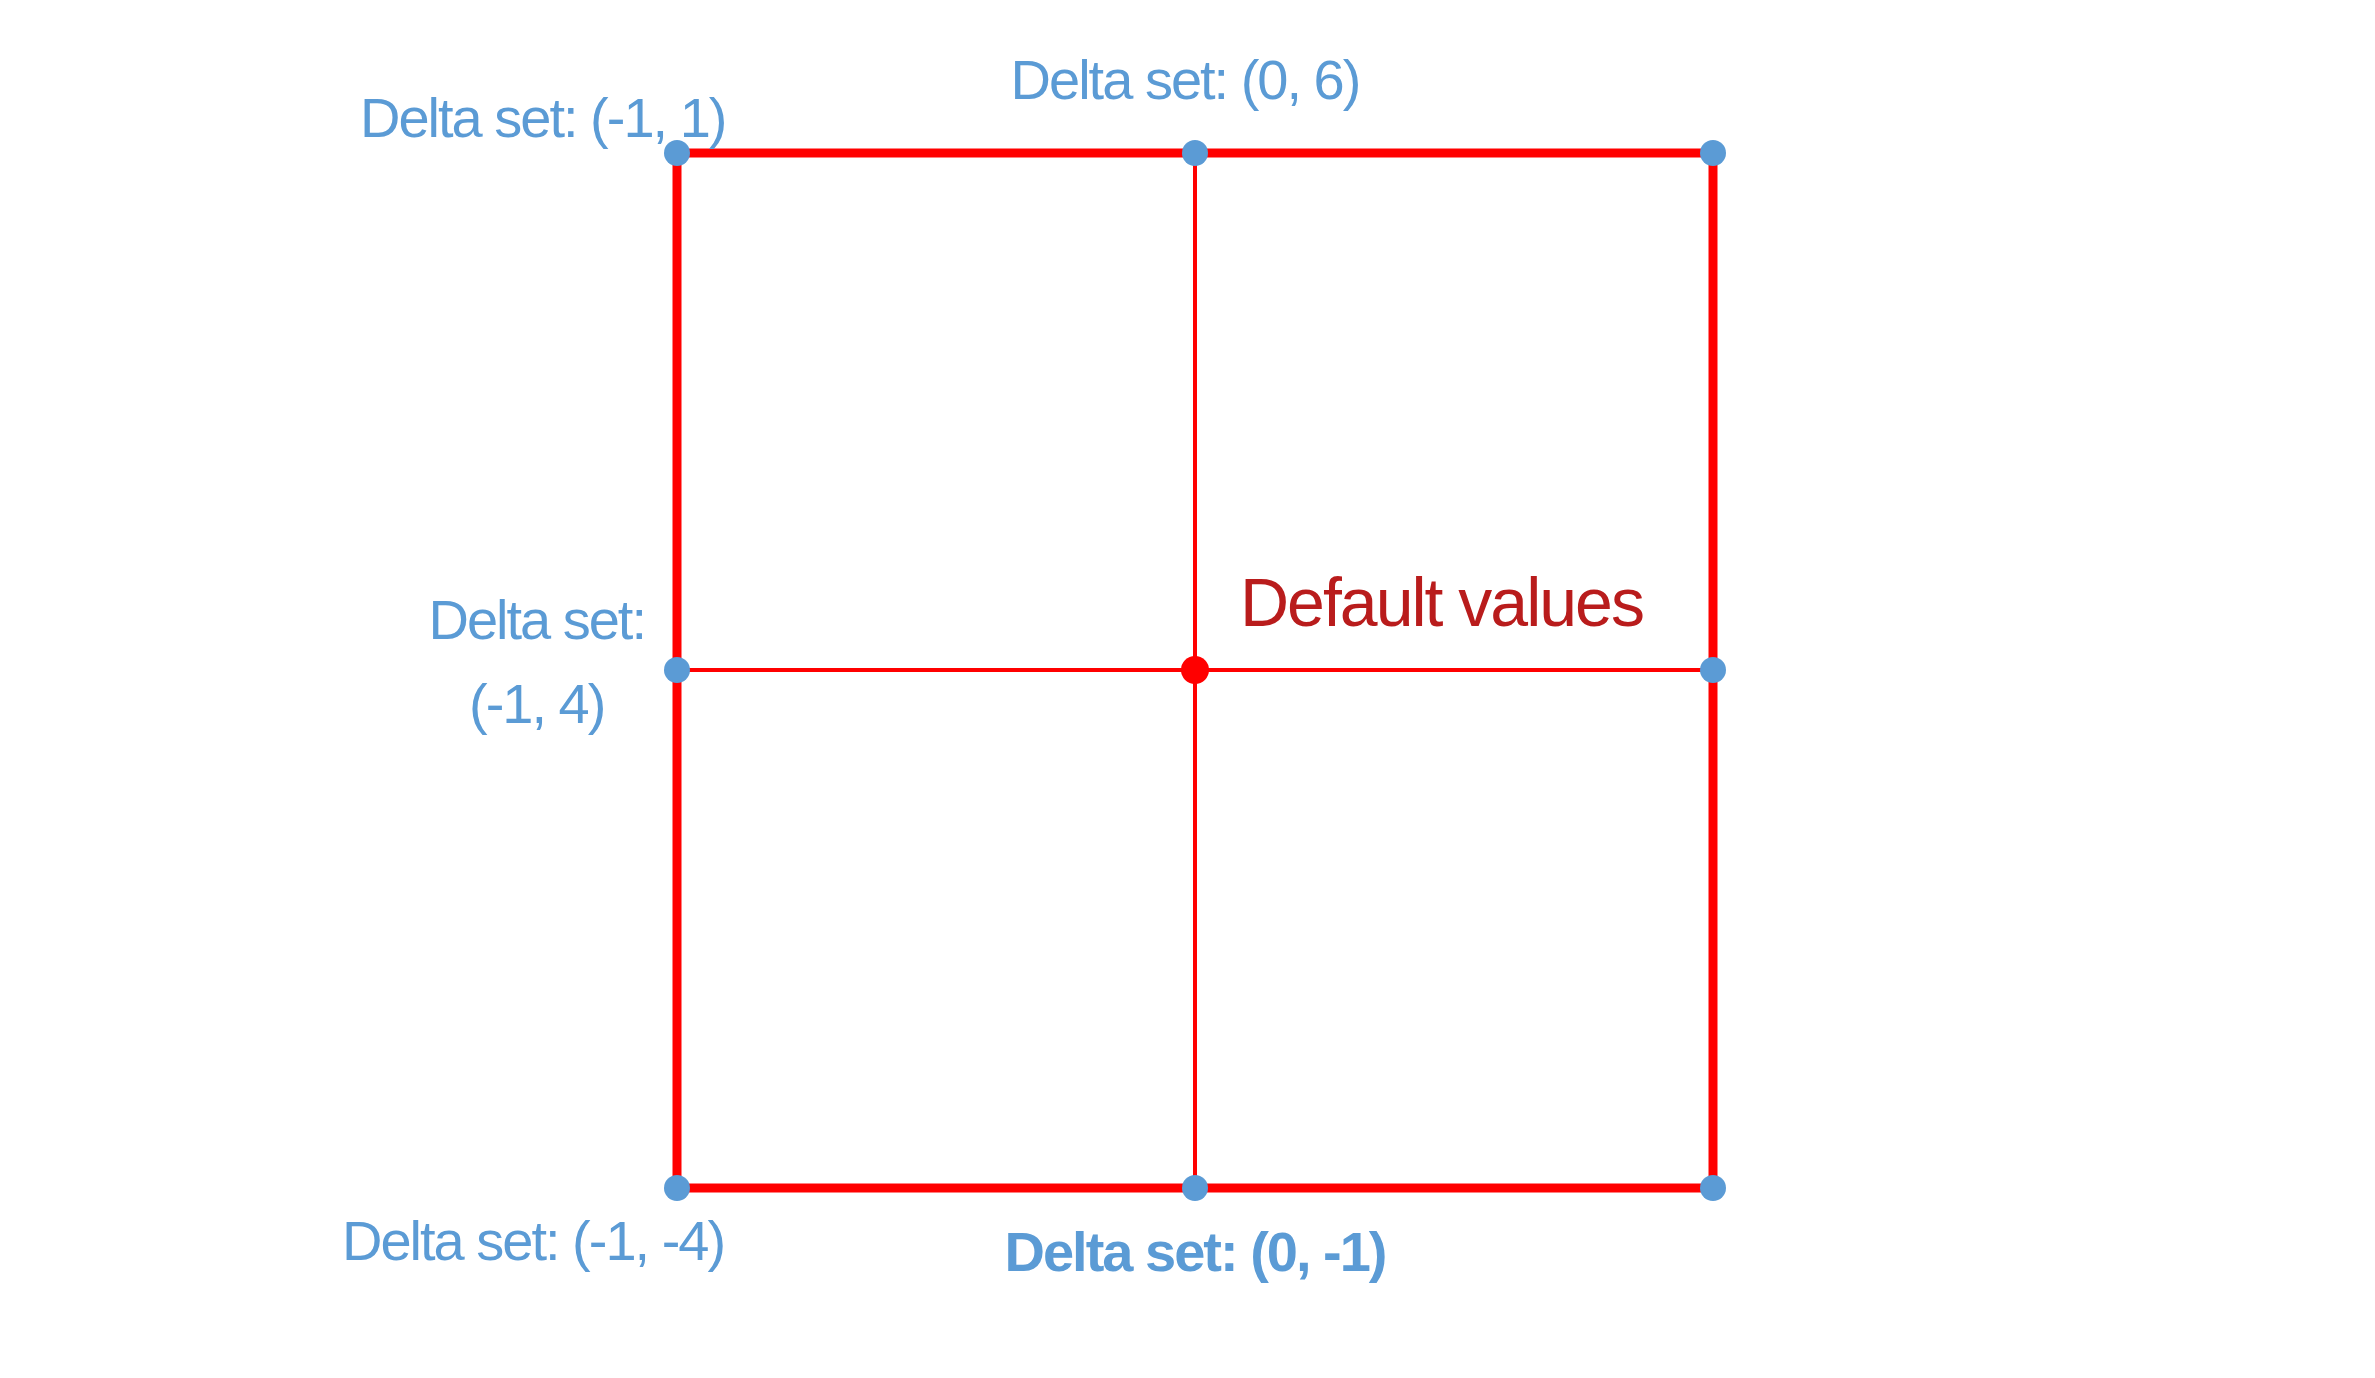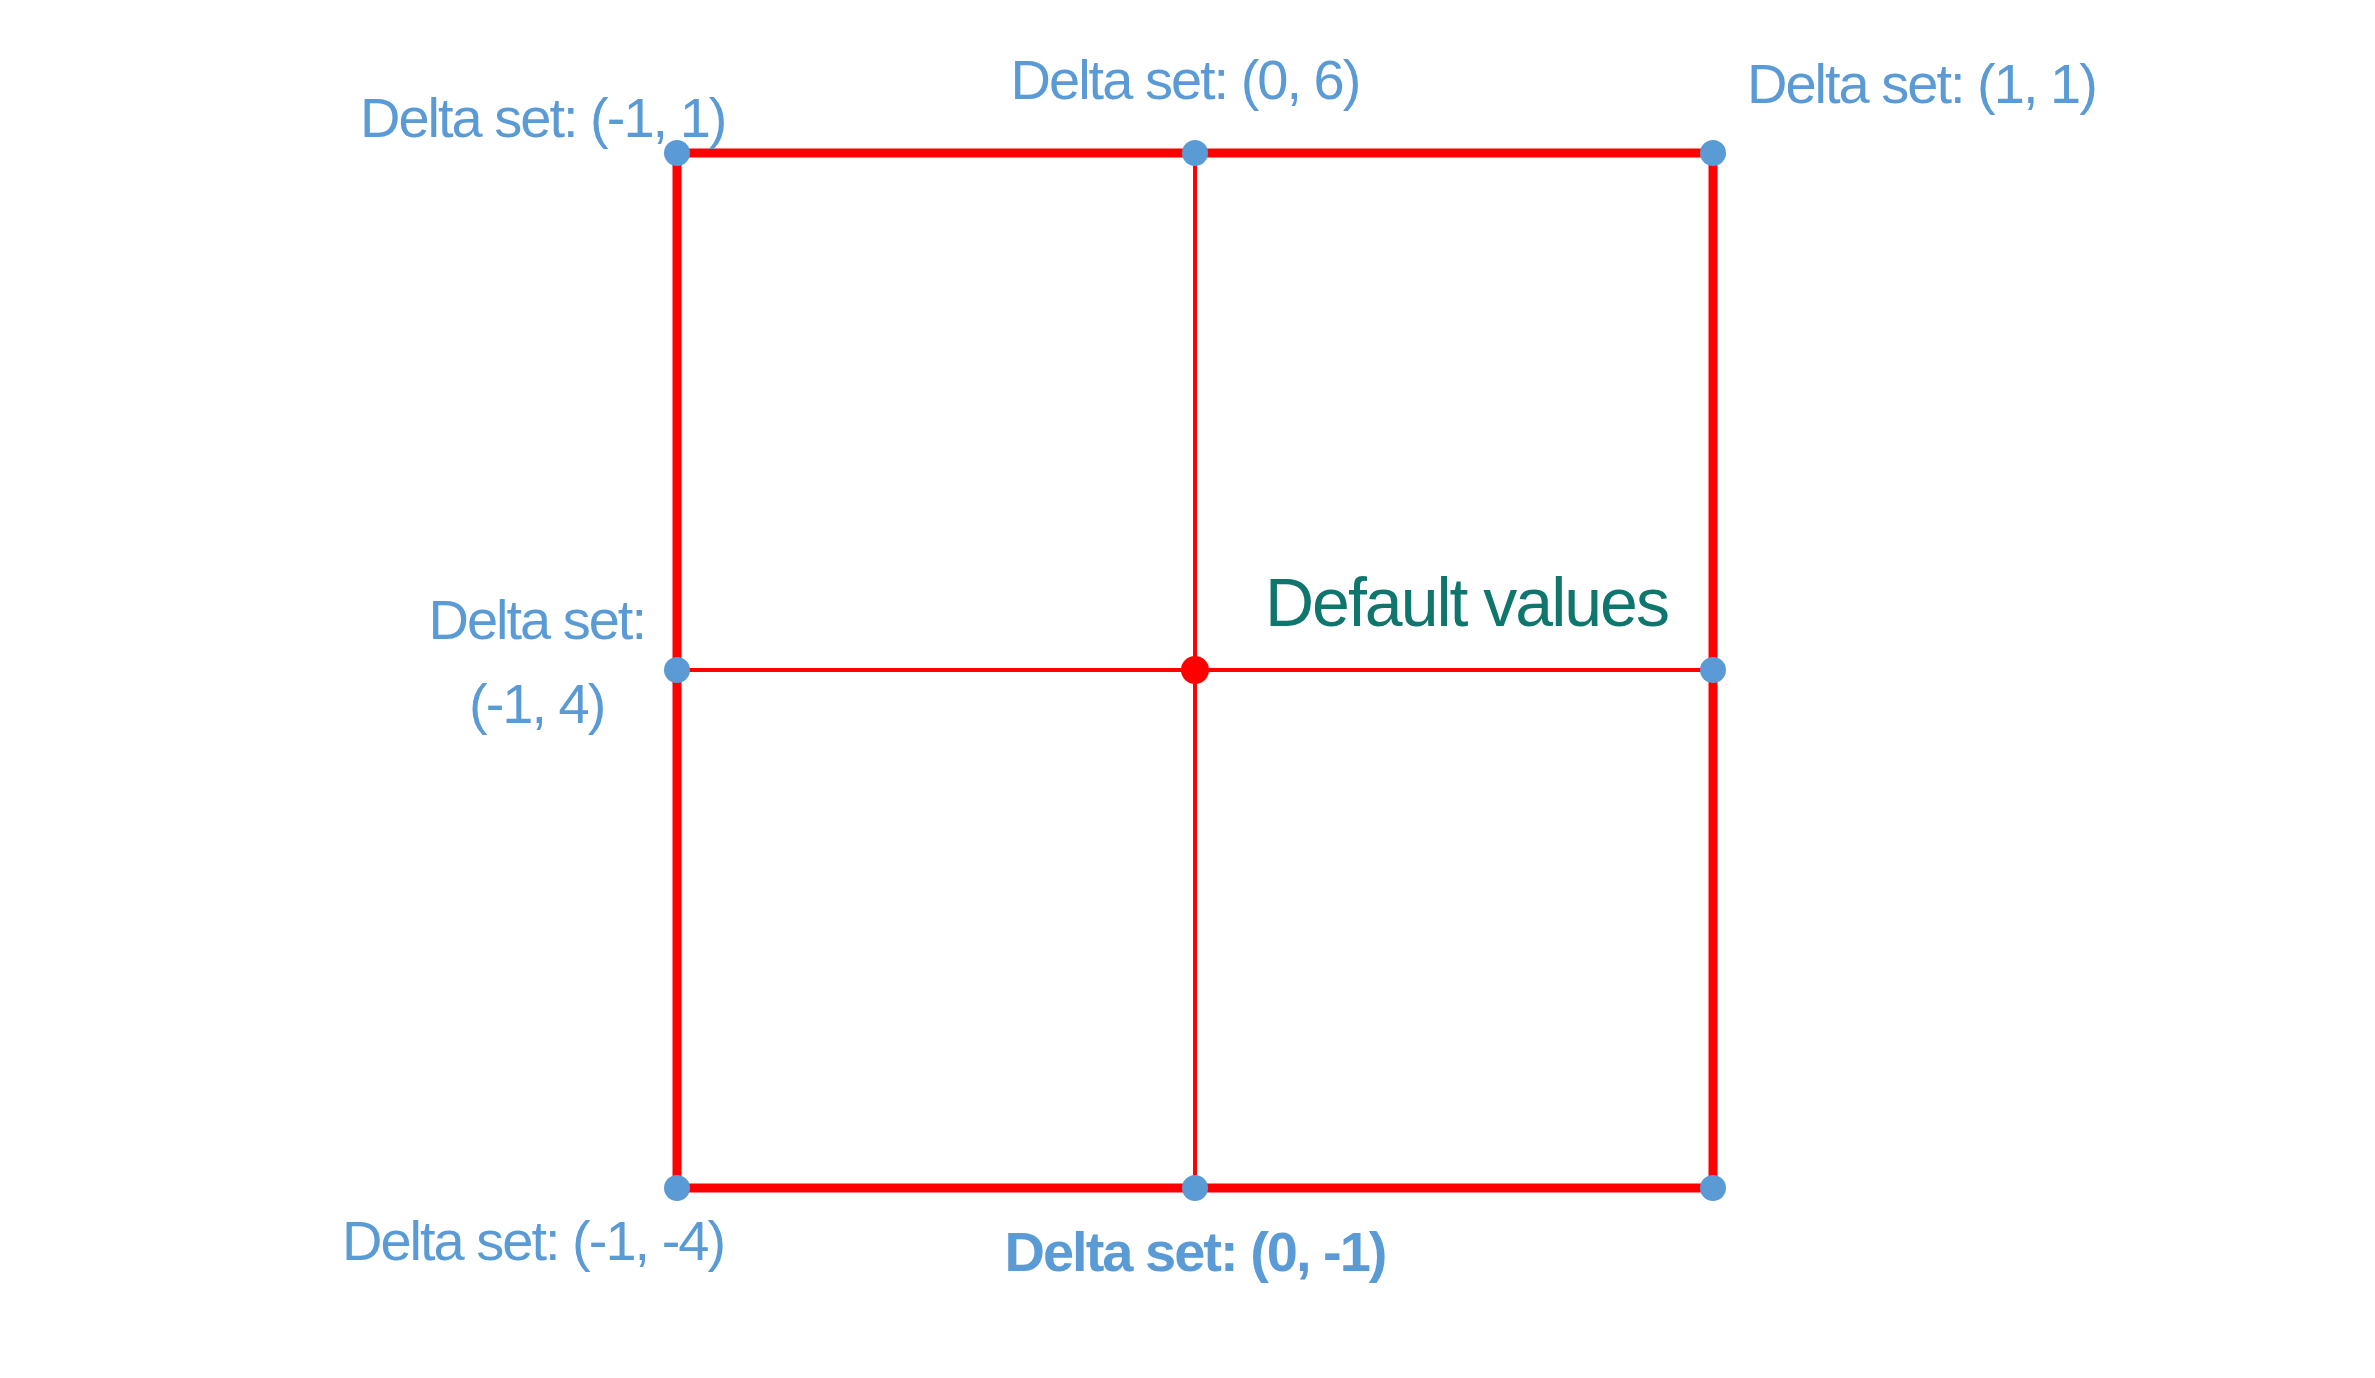--- a/index.html
+++ b/index.html
@@ -26,23 +26,22 @@
     position: absolute;
     white-space: nowrap;
     letter-spacing: -2px;
     line-height: 1;
   }
   .blue-label {
     color: #5B9BD5;
     font-size: 56px;
   }
   .red-label {
-    color: #0f766e;
+    color: #b91c1c;
     font-size: 68px;
-    margin-left: 25px;
   }
   .label-top-left      { left: 360px;  top: 63px; margin-top: 27px; }
   .label-top-middle    { left: 1185px; top: 52px;  transform: translateX(-50%); }
   .label-top-right     { left: 1747px; top: 56px; }
   .label-middle-left   { right: 1730px; top: 578px; text-align: center; line-height: 84px; white-space: normal; }
   .label-center        { left: 1240px; top: 568px; }
   .label-middle-right  { left: 1765px; top: 612px; }
   .label-bottom-left   { left: 342px;  top: 1213px; }
   .label-bottom-middle { left: 1195px; top: 1224px; transform: translateX(-50%); font-weight: bold; }
   .label-bottom-right  { left: 1758px; top: 1165px; }
@@ -68,21 +67,20 @@
     <circle cx="1195" cy="1188" r="13" fill="#5B9BD5"></circle>
     <circle cx="1713" cy="1188" r="13" fill="#5B9BD5"></circle>
 
     <circle cx="1195" cy="670" r="14" fill="#FF0000"></circle>
   </svg>
 
   <div class="label blue-label label-top-left">Delta set: (-1, 1)</div>
 
   <div class="label blue-label label-top-middle">Delta set: (0, 6)</div>
 
-  <div class="label blue-label label-top-right">Delta set: (1, 1)</div>
 
   <div class="label blue-label label-middle-left">
     <div>Delta set:</div>
     <div>(-1, 4)</div>
   </div>
 
   <div class="label red-label label-center">Default values</div>
 
 
   <div class="label blue-label label-bottom-left">Delta set: (-1, -4)</div>

